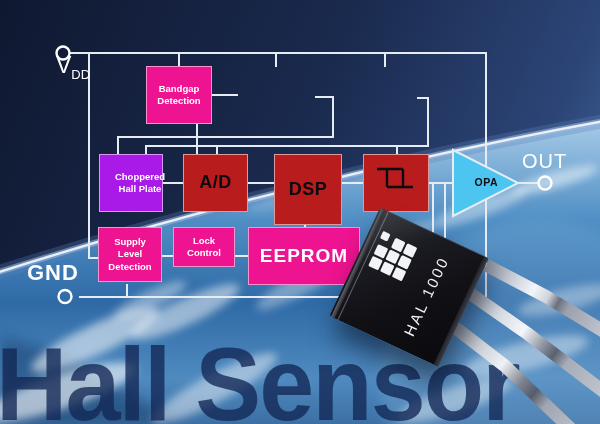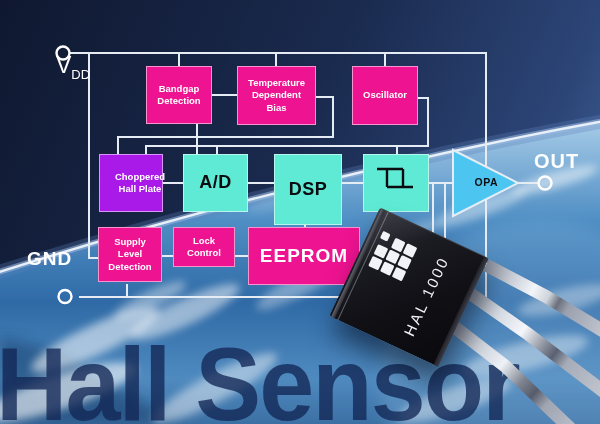--- a/index.html
+++ b/index.html
@@ -19,21 +19,21 @@
     white-space:nowrap;
   }
 
   
   .block{
     position:absolute;display:flex;align-items:center;justify-content:center;
     text-align:center;border:1px solid rgba(255,255,255,.55);
   }
   .pink{background:#ee1390;}
   .purple{background:#a91ae8;padding-left:18px;}
-  .cyan{background:#5eead4;}
+  .cyan{background:#b91c1c;}
   .block-label{
     white-space:pre-line;color:#fff;font-weight:bold;font-size:9.5px;line-height:1.3;
   }
   .block-label.dark{color:#0b0b10;font-size:18px;letter-spacing:.5px;}
   .block-label.big{font-size:19px;letter-spacing:1px;}
 
   .terminal-label{position:absolute;color:#fff;}
   .opa-label{
     position:absolute;left:458px;top:176px;width:40px;text-align:right;
     color:#0b0b10;font-size:10.5px;font-weight:bold;letter-spacing:.5px;
@@ -160,28 +160,20 @@
 
     <circle cx="63" cy="53" r="6.5" fill="none" stroke="#fff" stroke-width="2.4"></circle>
     <circle cx="545" cy="183" r="6.5" fill="none" stroke="#fff" stroke-width="2.4"></circle>
     <circle cx="65" cy="296.5" r="6.5" fill="none" stroke="#fff" stroke-width="2.4"></circle>
   </svg>
 
   <div class="block pink" style="left:146px;top:66px;width:66px;height:58px">
     <span class="block-label">Bandgap
 Detection</span>
   </div>
-  <div class="block pink" style="left:237px;top:66px;width:79px;height:59px">
-    <span class="block-label">Temperature
-Dependent
-Bias</span>
-  </div>
-  <div class="block pink" style="left:352px;top:66px;width:66px;height:59px">
-    <span class="block-label">Oscillator</span>
-  </div>
   <div class="block purple" style="left:99px;top:154px;width:64px;height:58px">
     <span class="block-label">Choppered
 Hall Plate</span>
   </div>
   <div class="block cyan" style="left:183px;top:154px;width:65px;height:58px">
     <span class="block-label dark">A/D</span>
   </div>
   <div class="block cyan" style="left:274px;top:154px;width:68px;height:71px">
     <span class="block-label dark">DSP</span>
   </div>
@@ -201,22 +193,22 @@
   </div>
   <div class="block pink" style="left:248px;top:227px;width:112px;height:58px">
     <span class="block-label big">EEPROM</span>
   </div>
 
   <div class="opa-label">OPA</div>
 
   <div class="terminal-label" style="left:24px;top:52px;font-size:23px;margin-left:32px;">
     <span>V</span><sub style="font-size:13px;">DD</sub>
   </div>
-  <div class="terminal-label" style="left:27px;top:248px;font-size:19px;font-weight:600;letter-spacing:1px;">GND</div>
-  <div class="terminal-label" style="left:522px;top:150px;font-size:20px;font-weight:700;letter-spacing:1px;margin-left:12px;">OUT</div>
+  <div class="terminal-label" style="left:27px;top:260px;font-size:22px;font-weight:600;letter-spacing:1px;">GND</div>
+  <div class="terminal-label" style="left:522px;top:150px;font-size:20px;font-weight:400;letter-spacing:1px;">OUT</div>
 
   <svg width="600" height="424" viewBox="0 0 600 424">
     <defs>
       <linearGradient id="lg1" x1="486" y1="265" x2="608" y2="334" gradientUnits="userSpaceOnUse">
         <stop offset="0" stop-color="#878d99"></stop>
           <stop offset="0.2" stop-color="#c7ccd6"></stop>
         <stop offset="0.38" stop-color="#f2f5f9"></stop>
           <stop offset="0.5" stop-color="#cfd4dc"></stop>
         <stop offset="0.58" stop-color="#6a707c"></stop>
           <stop offset="0.66" stop-color="#9aa0ad"></stop>

